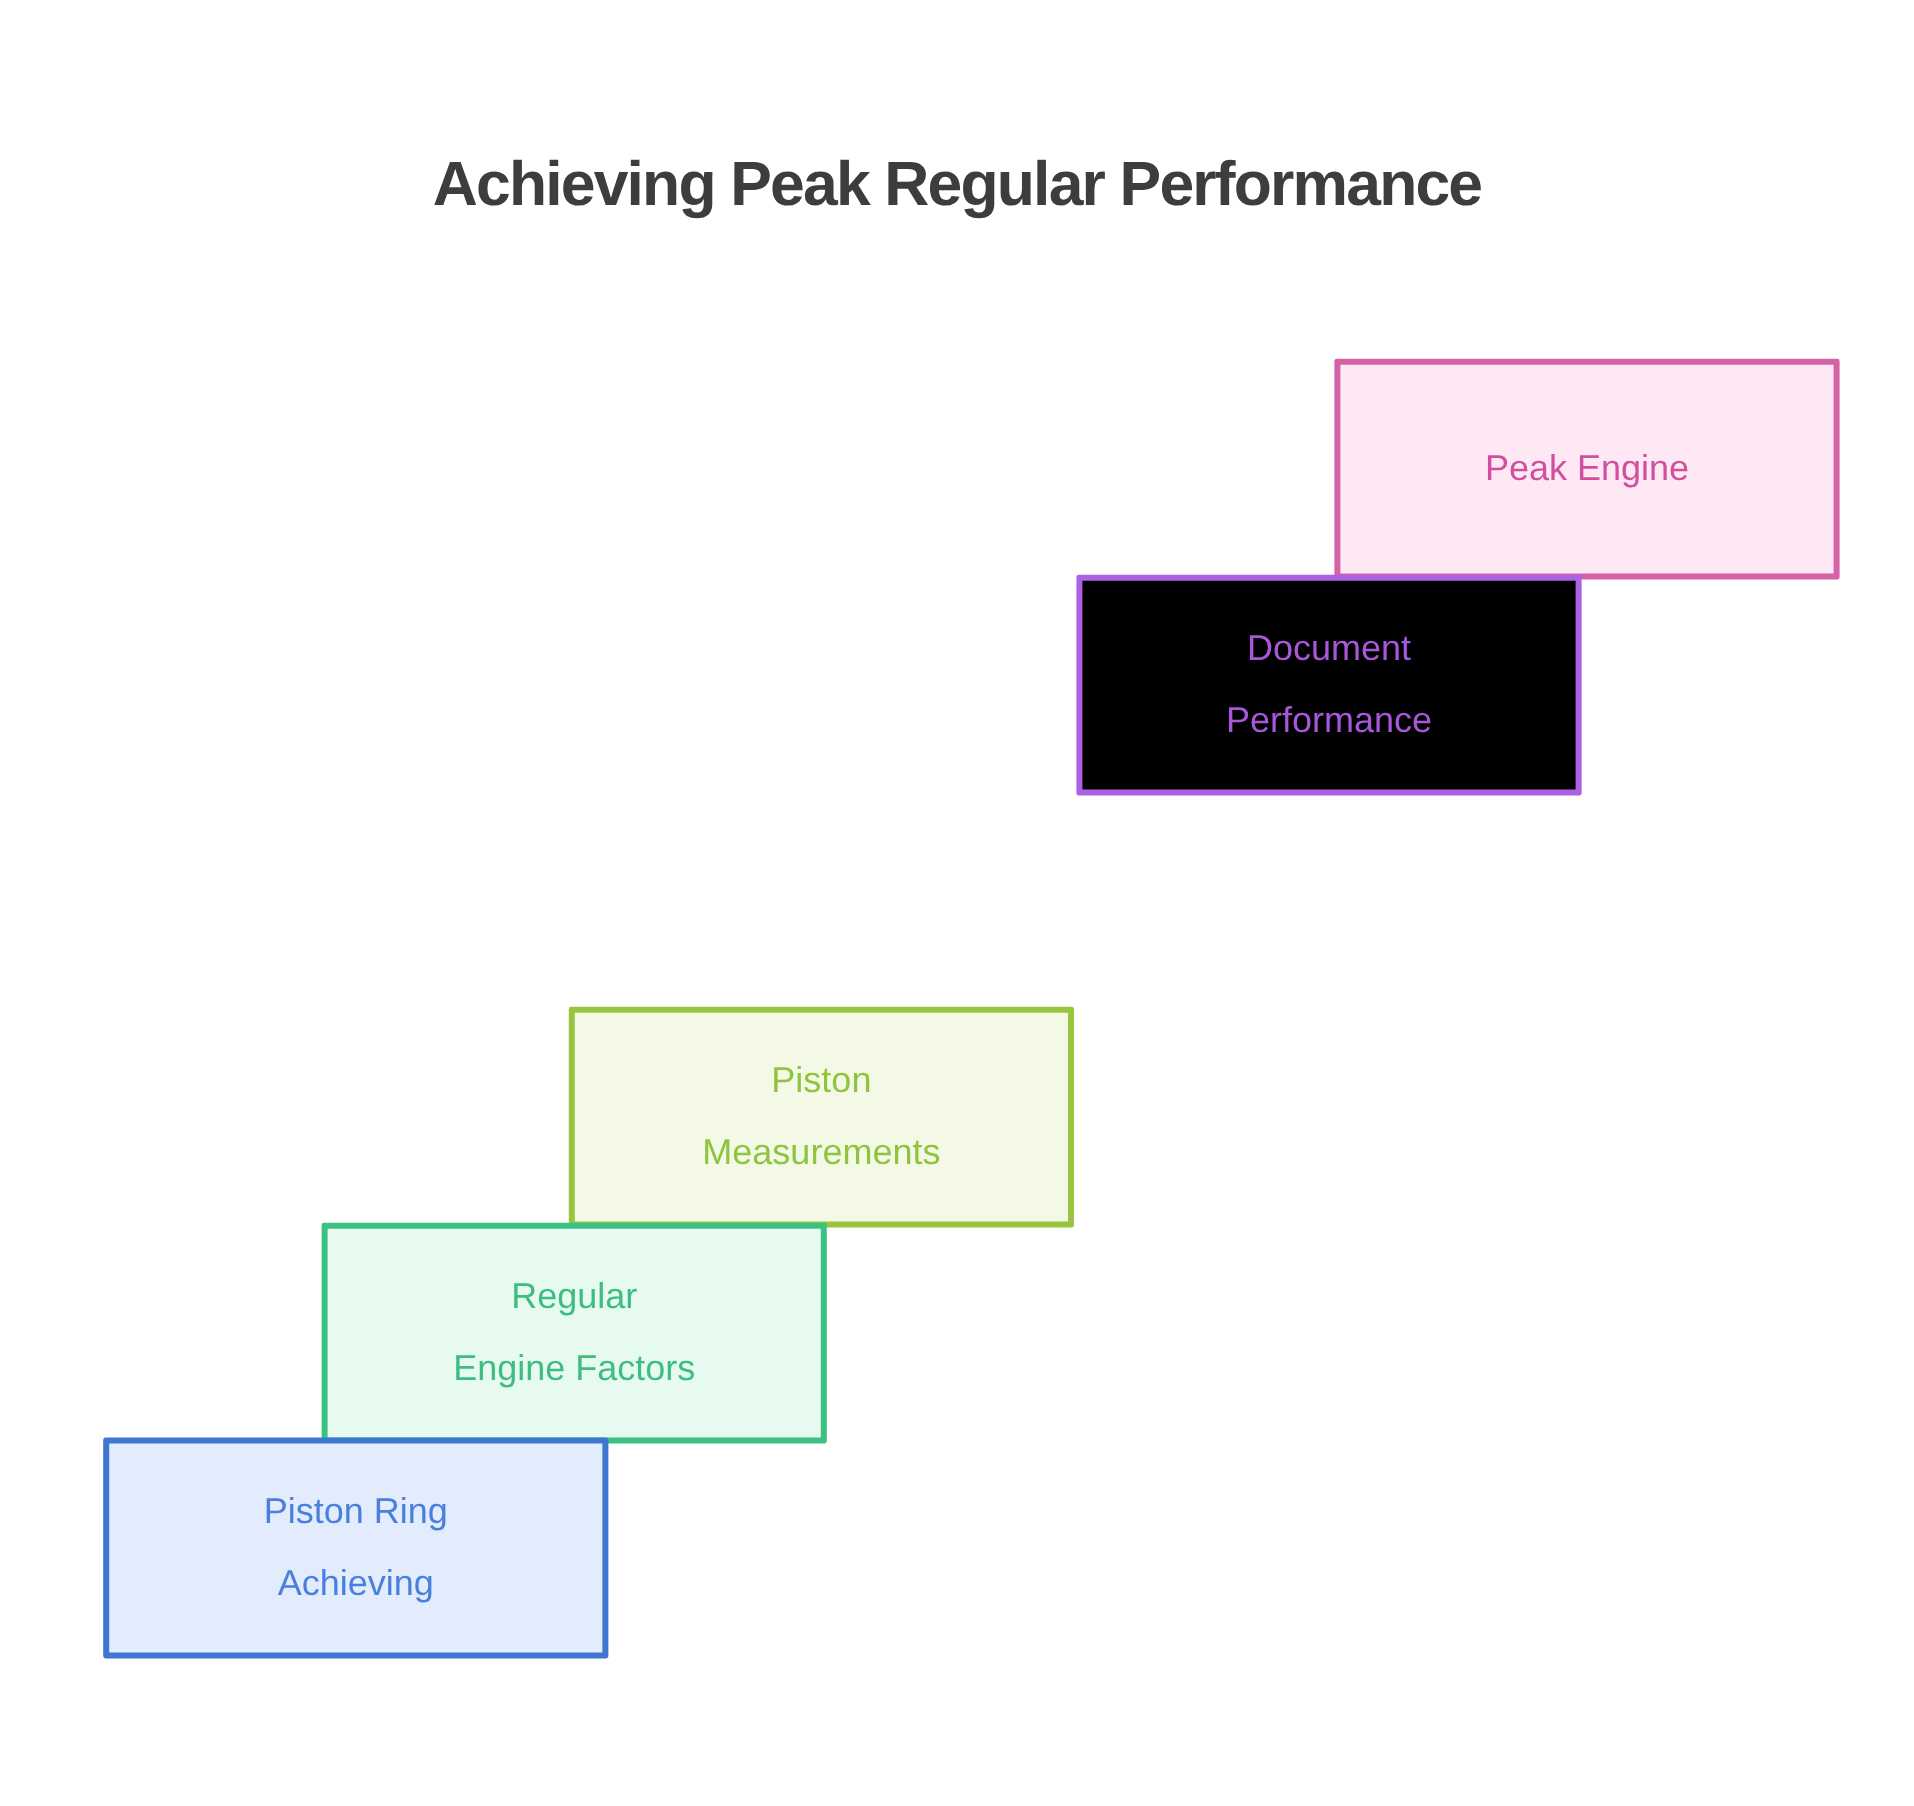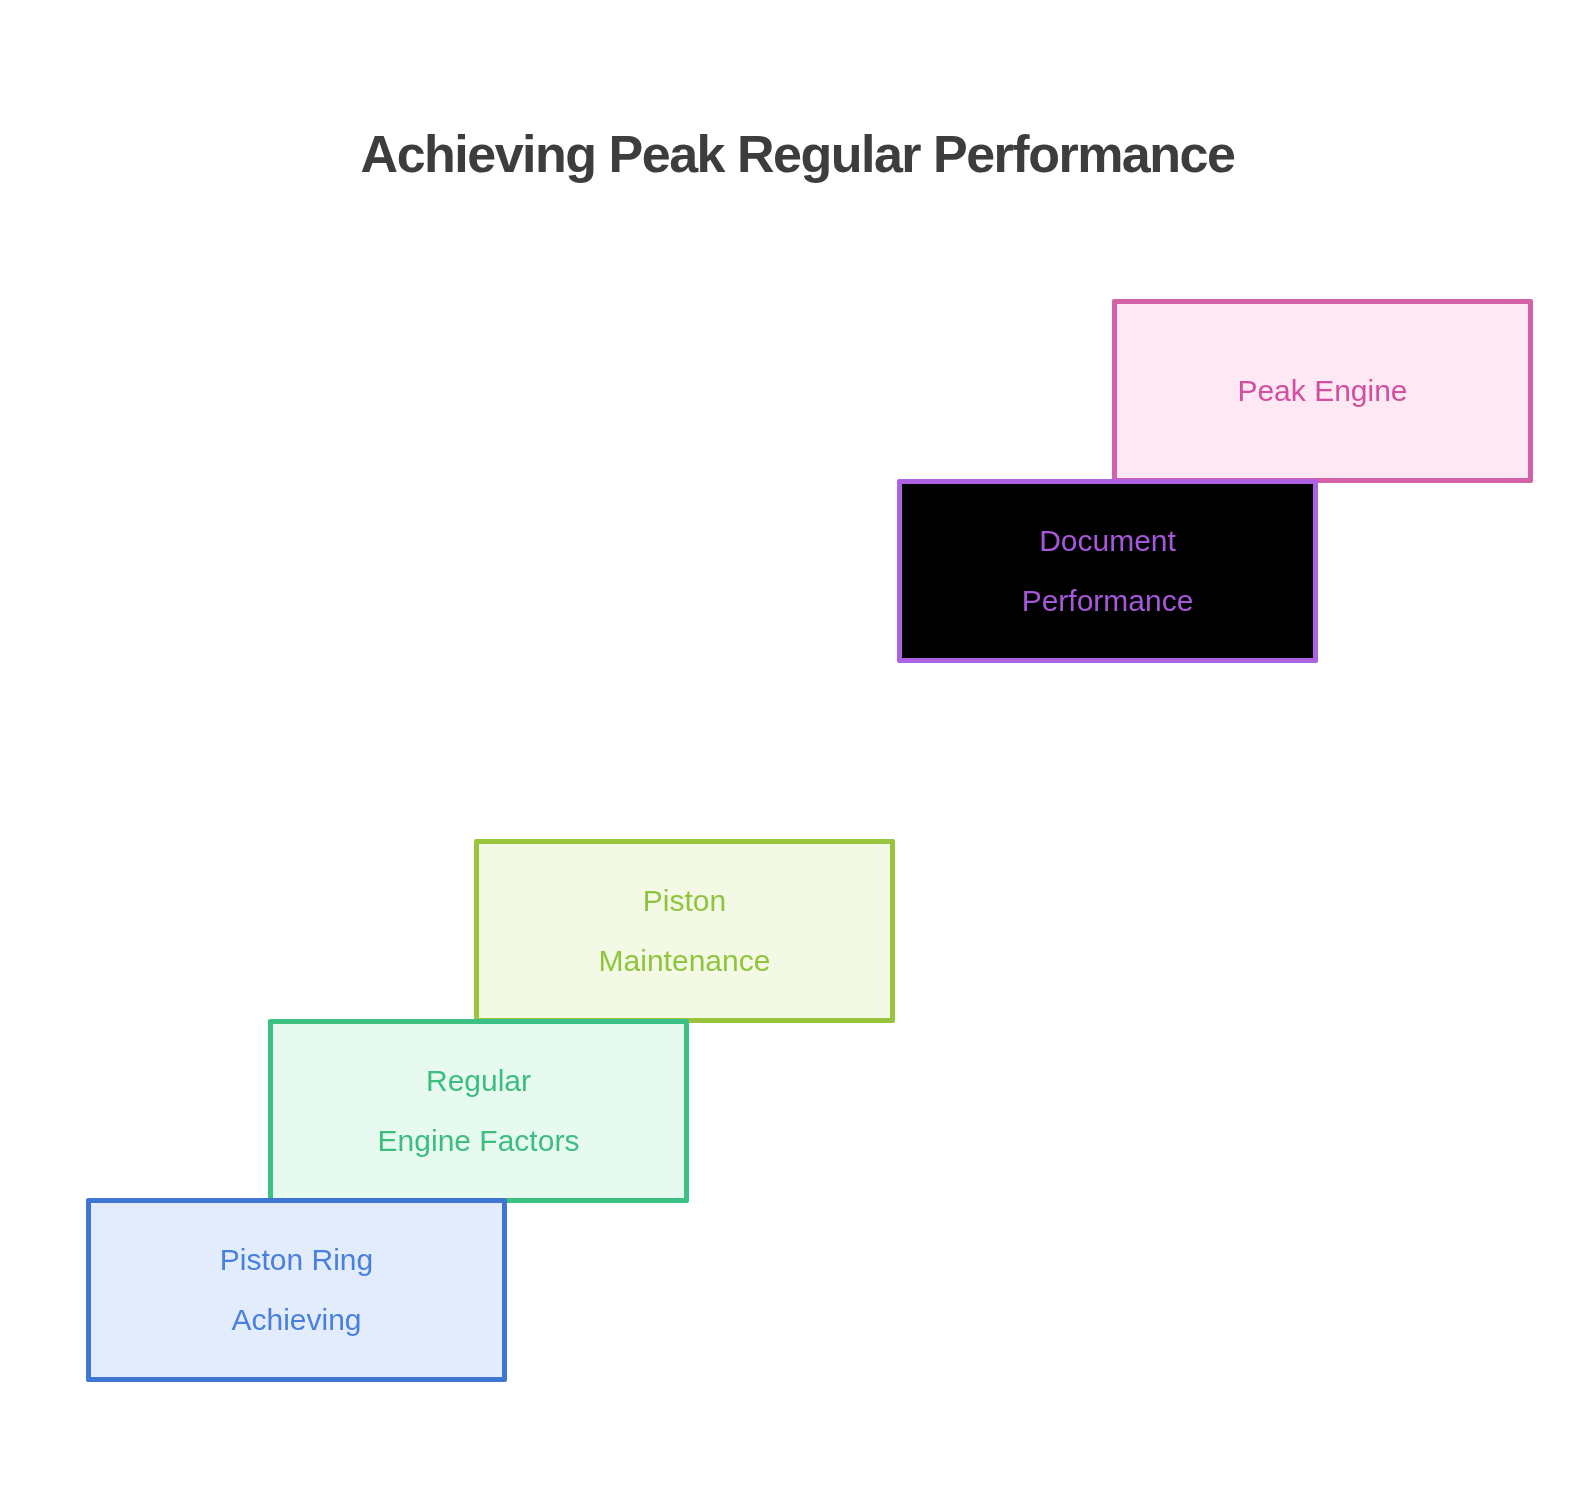--- a/index.html
+++ b/index.html
@@ -71,21 +71,21 @@
     <div class="step-label">
       <span>Document</span>
       <span>Performance</span>
     </div>
   </div>
 
 
   <div class="step-box step-2" style="border-color: rgb(152, 197, 61); background-color: rgb(243, 249, 229); color: rgb(143, 197, 62);">
     <div class="step-label">
       <span>Piston</span>
-      <span>Maintenance</span>
+      <span>Measurements</span>
     </div>
   </div>
 
   <div class="step-box step-1" style="border-color: rgb(60, 193, 132); background-color: rgb(231, 250, 240); color: rgb(61, 189, 128);">
     <div class="step-label">
       <span>Regular</span>
       <span>Engine Factors</span>
     </div>
   </div>
 

